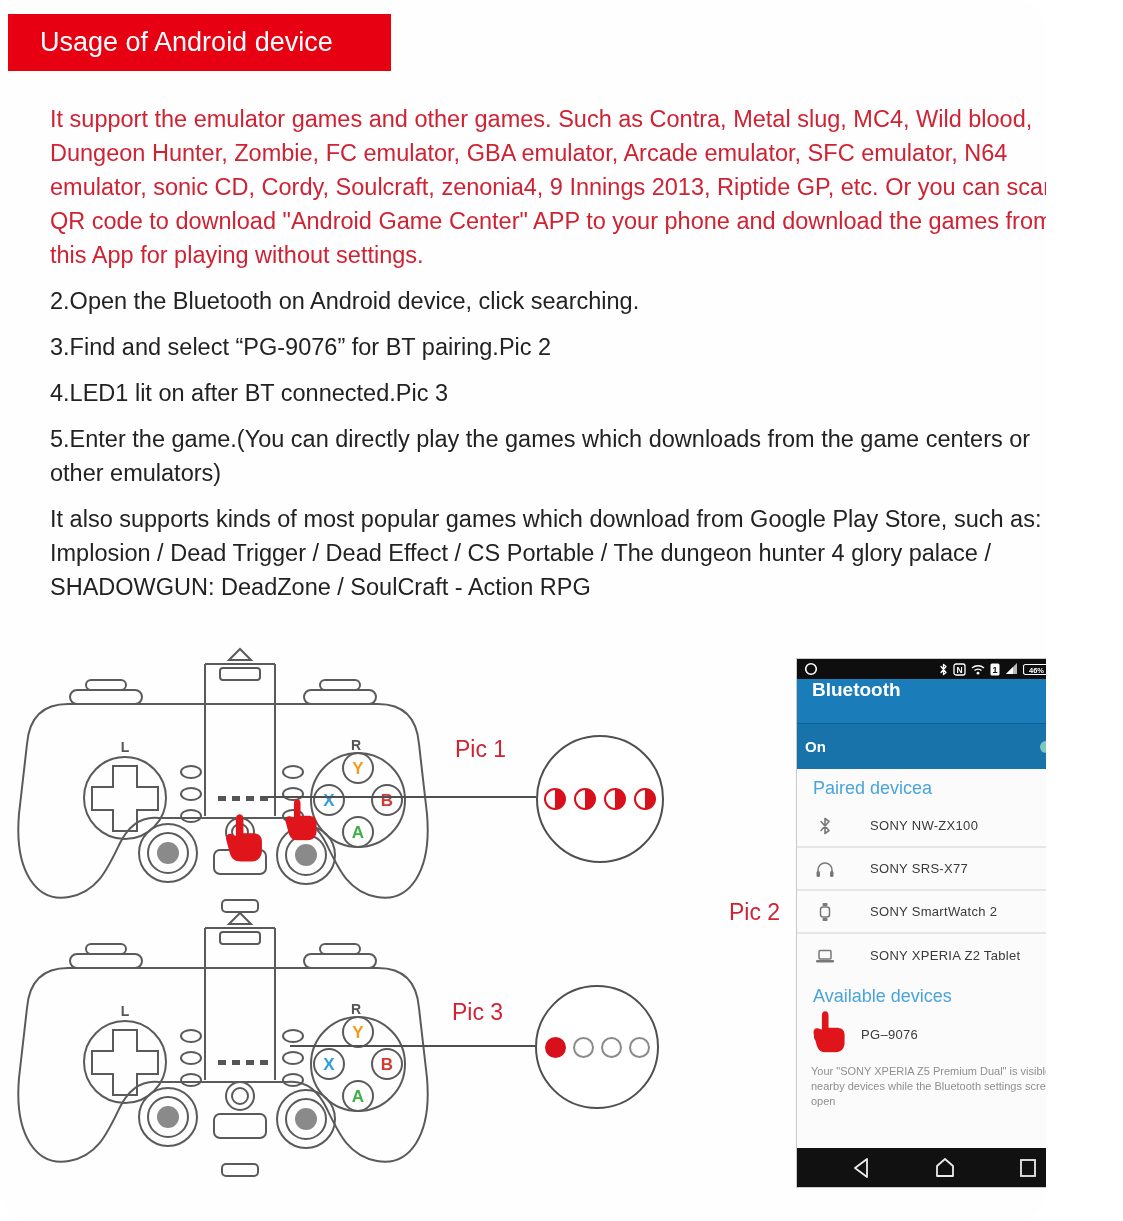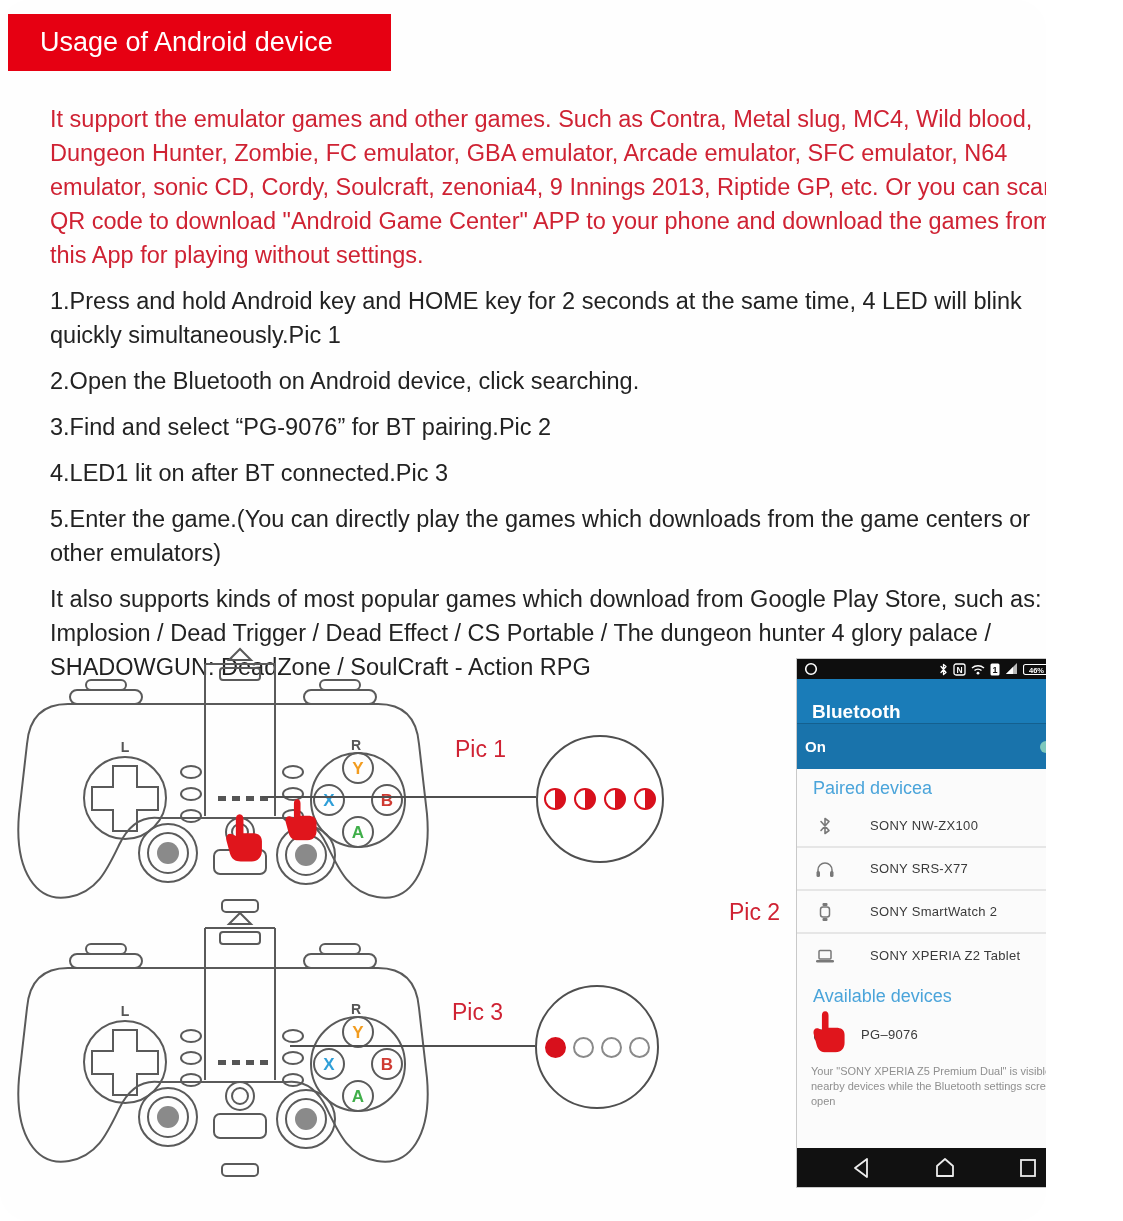--- a/index.html
+++ b/index.html
@@ -25,21 +25,21 @@
   .led-on{background:#d8101c;border:2px solid #d8101c;}
   .led-off{background:#fff;border:2px solid #8a8a8a;}
   .piclabel{position:absolute;color:#cf2233;font-size:23px;}
   .hand{position:absolute;}
   
   .phone{position:absolute;left:797px;top:659px;width:301px;height:528px;background:#fbfbfb;
          box-shadow:0 0 0 1px #c9c9c9;}
   .statusbar{height:20px;background:#0e0e0e;display:flex;align-items:center;padding:0 7px;color:#fff;}
   .sicons{margin-left:auto;display:flex;align-items:center;gap:5px;}
   .stime{font-size:12px;font-weight:bold;letter-spacing:.2px;}
-  .pheader{height:44px;background:#1a7cb8;display:flex;align-items:flex-end;padding:0 15px;
+  .pheader{height:44px;background:#1a7cb8;display:flex;align-items:flex-start;padding:0 15px;
            color:#fff;font-size:19px;font-weight:bold;position:relative;}
   .dots{position:absolute;right:14px;top:11px;display:flex;flex-direction:column;gap:3px;cursor:pointer;}
   .dots i{width:4px;height:4px;border-radius:50%;background:#fff;}
   .onrow{height:46px;background:#1973ab;border-top:1px solid #14608f;display:flex;align-items:center;
          padding:0 8px;color:#fff;font-size:15px;font-weight:bold;position:relative;box-sizing:border-box;}
   .toggle{position:absolute;right:24px;top:16px;width:34px;height:14px;}
   .toggle .track{position:absolute;left:0;top:1px;width:30px;height:12px;border-radius:7px;background:#7ec8bd;}
   .toggle .knob{position:absolute;right:-6px;top:-4px;width:20px;height:20px;border-radius:50%;background:#2aa496;}
   .seclabel{color:#4aa4da;font-size:18px;padding:9px 16px 6px;}
   .prow{height:43px;display:flex;align-items:center;padding:0 16px;position:relative;box-sizing:border-box;}
@@ -142,21 +142,20 @@
 
 <div class="canvas">
 
   <div class="banner">
     <span>Usage of Android device</span>
   </div>
   <div class="redline"></div>
 
   <div class="textblock">
     <p class="red">It support the emulator games and other games. Such as Contra, Metal slug, MC4, Wild blood, Dungeon Hunter, Zombie, FC emulator, GBA emulator, Arcade emulator, SFC emulator, N64 emulator, sonic CD, Cordy, Soulcraft, zenonia4, 9 Innings 2013, Riptide GP, etc. Or you can scan QR code to download "Android Game Center" APP to your phone and download the games from this App for playing without settings.</p>
-    <div class="step">1.Press and hold Android key and HOME key for 2 seconds at the same time, 4 LED  will blink quickly simultaneously.Pic 1</div>
     <div class="step">2.Open the Bluetooth on Android device, click searching.</div>
     <div class="step">3.Find and select “PG-9076” for  BT  pairing.Pic 2</div>
     <div class="step">4.LED1 lit on after  BT  connected.Pic 3</div>
     <div class="step">5.Enter the game.(You can directly play the games which downloads from the game centers or other emulators)</div>
     <div class="step">It also supports kinds of most popular games which download from Google Play Store, such as: Implosion / Dead Trigger / Dead Effect / CS Portable / The dungeon hunter 4 glory palace / SHADOWGUN: DeadZone / SoulCraft - Action RPG</div>
   </div>
 
   <svg class="pad" style="left:8px;top:646px;" width="430" height="274" viewBox="0 0 430 274">
       <use href="#pad"></use>
     </svg>

